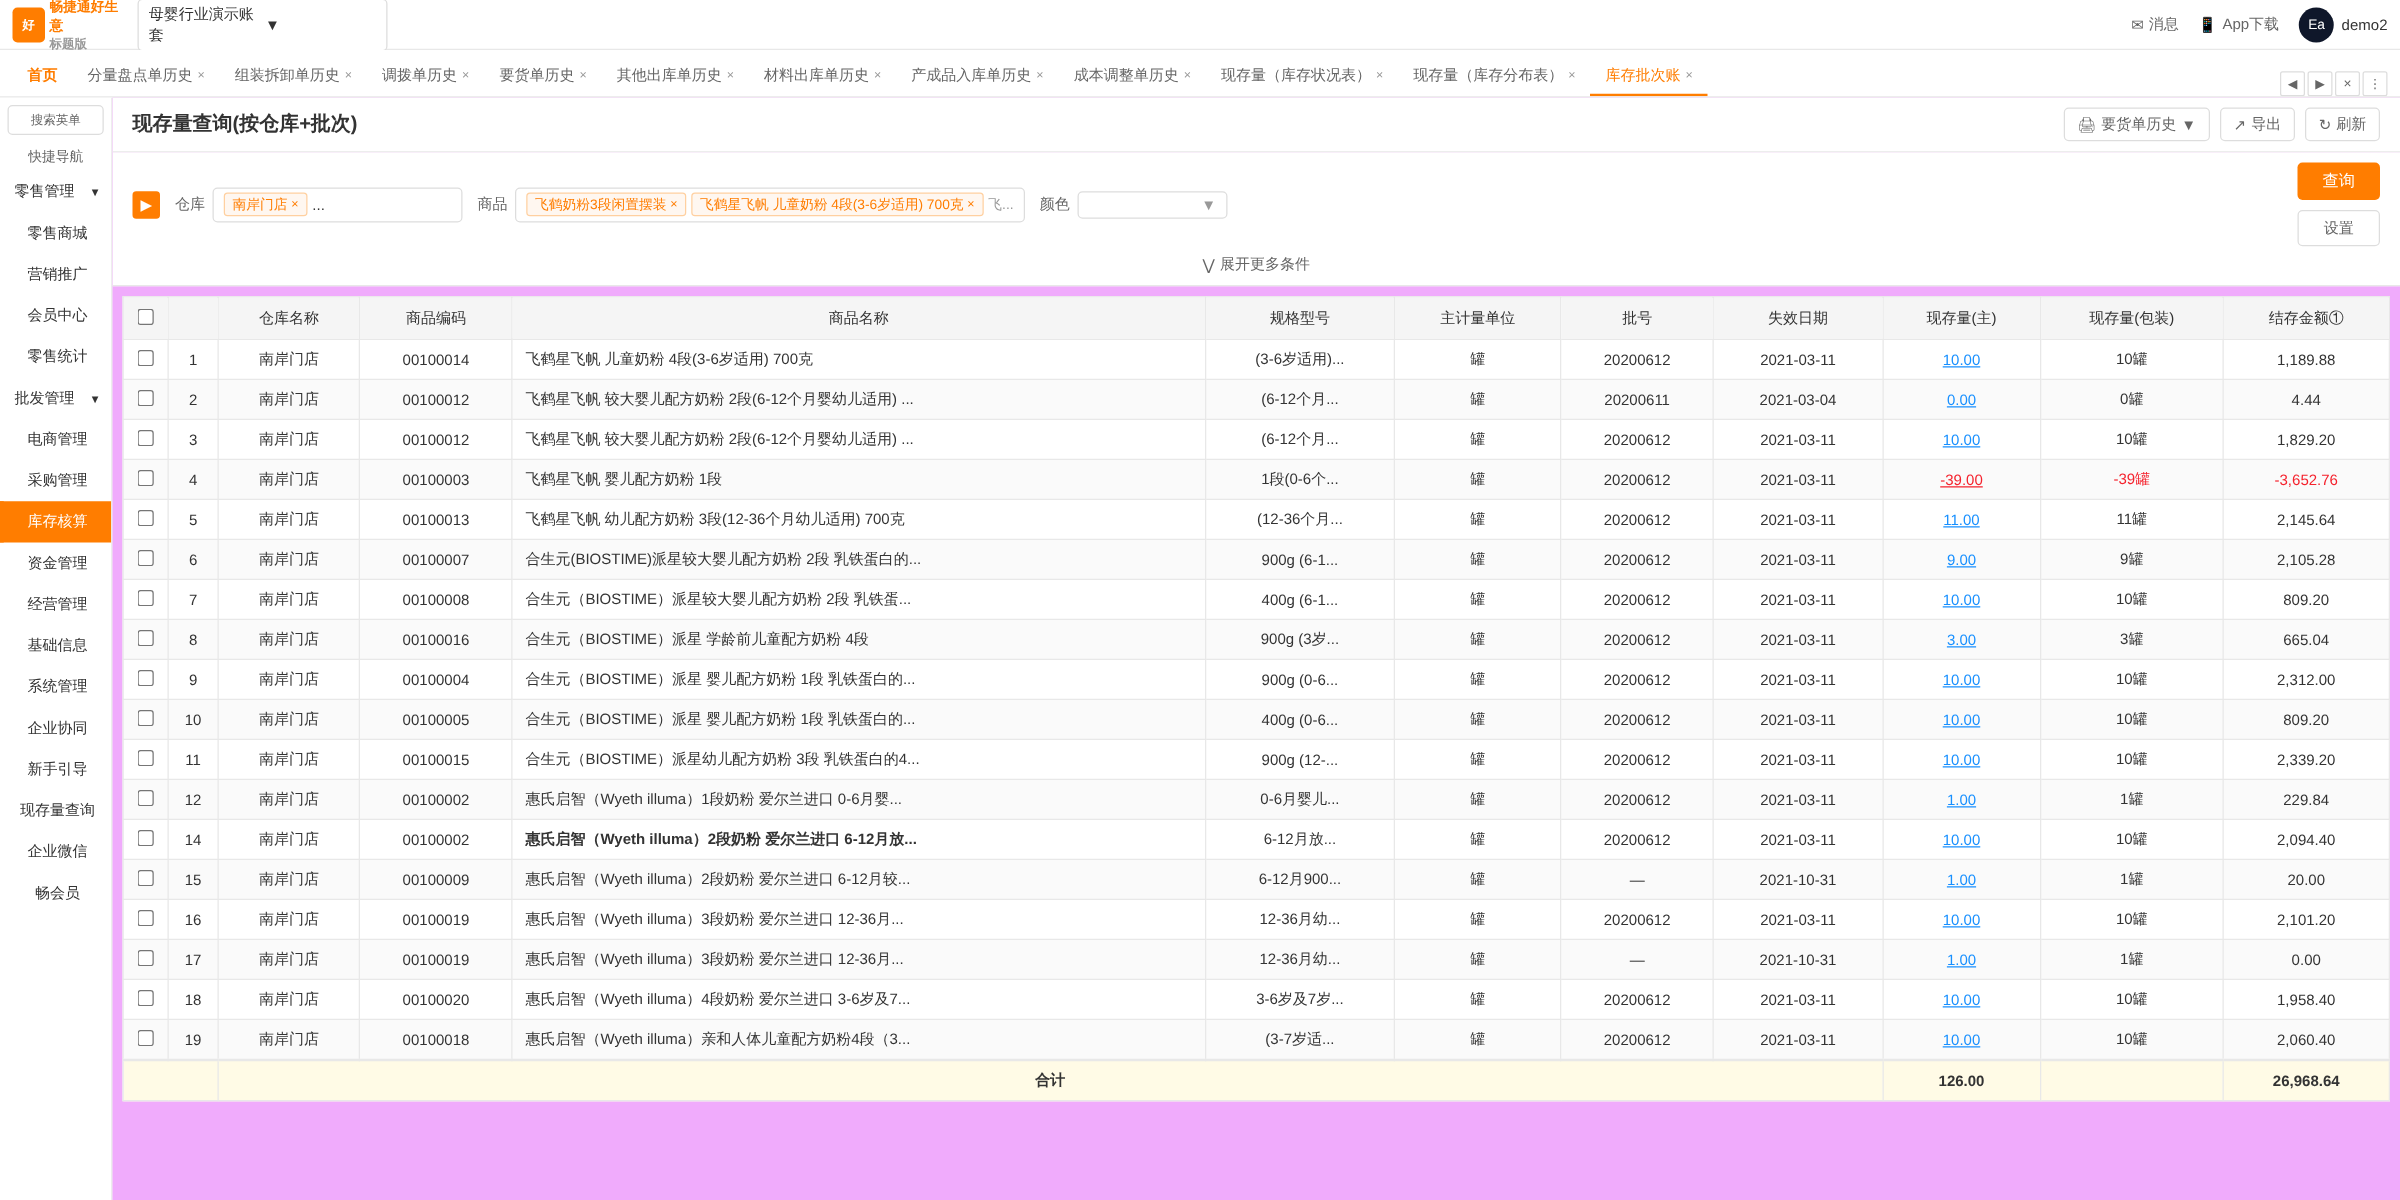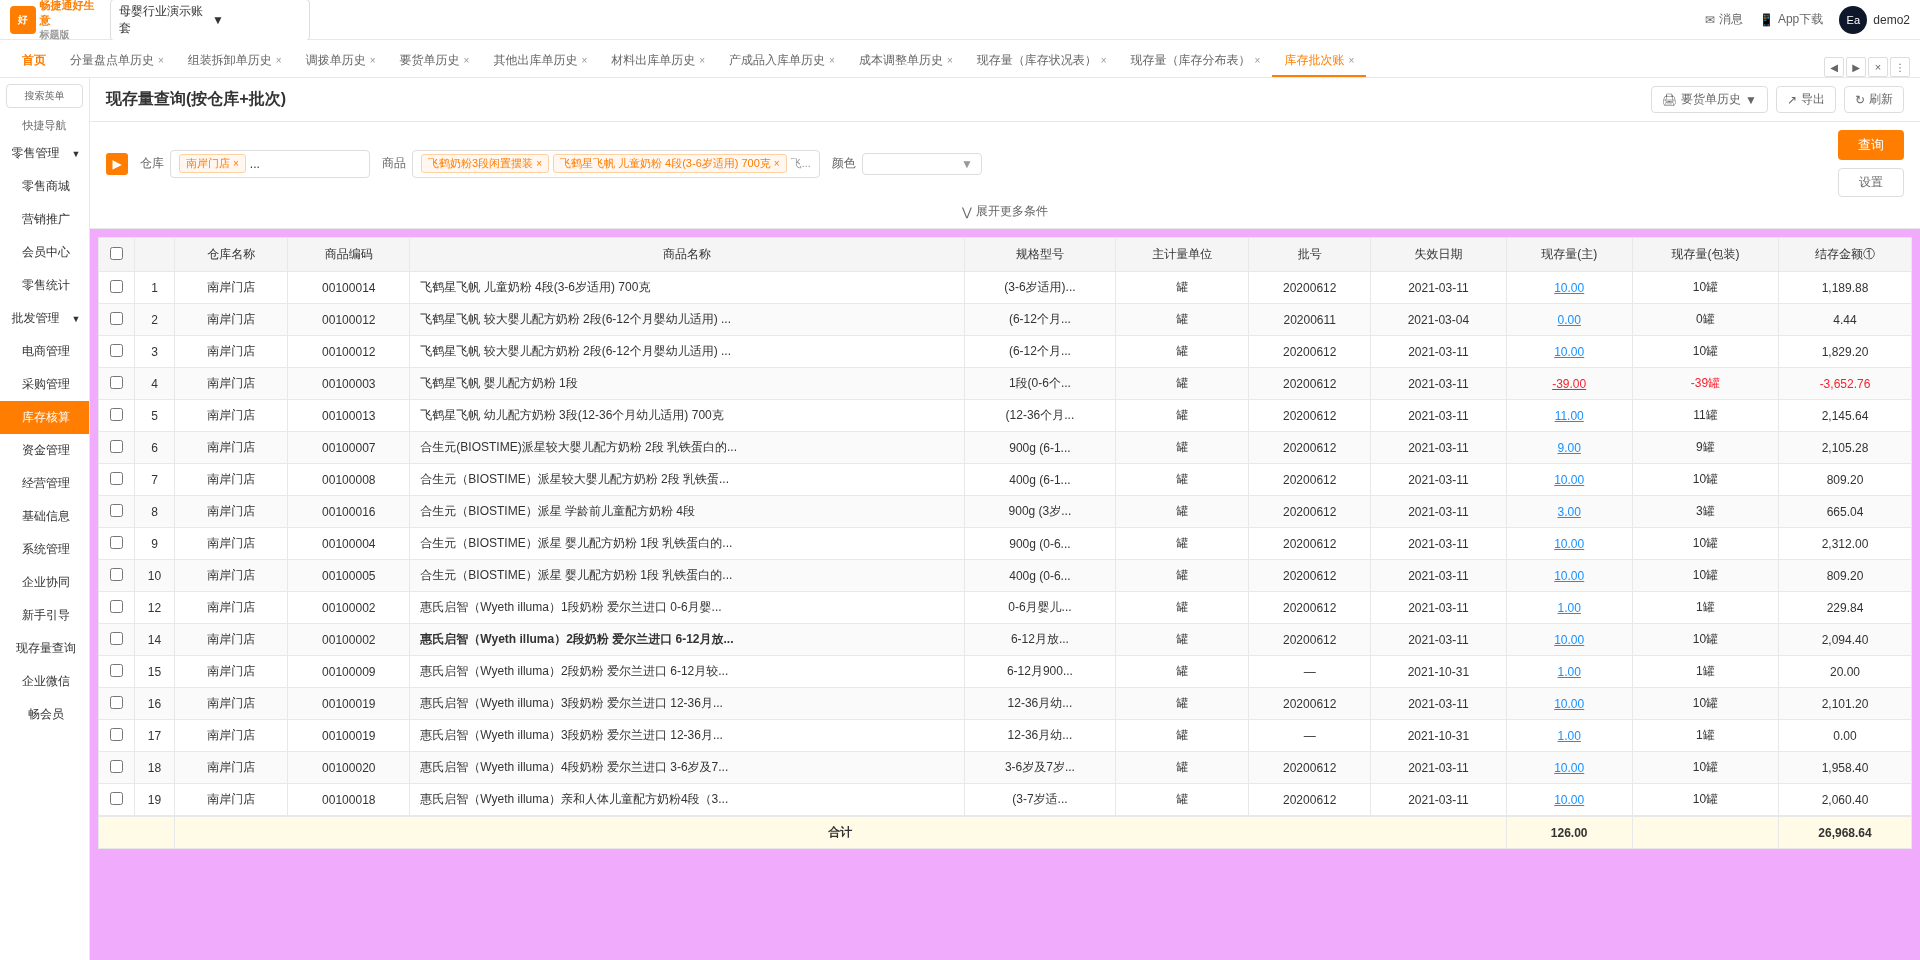--- a/index.html
+++ b/index.html
@@ -458,20 +458,34 @@
     <td>400g (0-6...</td>
     <td>罐</td>
     <td>20200612</td>
     <td>2021-03-11</td>
     <td class="link-cell ">10.00</td>
     <td class="">10罐</td>
     <td class="">809.20</td>
   </tr>
               <tr>
     <td><input type="checkbox" style=""></td>
+    <td>11</td>
+    <td>南岸门店</td>
+    <td>00100015</td>
+    <td style="text-align:left;">合生元（BIOSTIME）派星幼儿配方奶粉 3段 乳铁蛋白的4...</td>
+    <td>900g (12-...</td>
+    <td>罐</td>
+    <td>20200612</td>
+    <td>2021-03-11</td>
+    <td class="link-cell ">10.00</td>
+    <td class="">10罐</td>
+    <td class="">2,339.20</td>
+  </tr>
+              <tr>
+    <td><input type="checkbox" style=""></td>
     <td>12</td>
     <td>南岸门店</td>
     <td>00100002</td>
     <td style="text-align:left;">惠氏启智（Wyeth illuma）1段奶粉 爱尔兰进口 0-6月婴...</td>
     <td>0-6月婴儿...</td>
     <td>罐</td>
     <td>20200612</td>
     <td>2021-03-11</td>
     <td class="link-cell ">1.00</td>
     <td class="">1罐</td>

